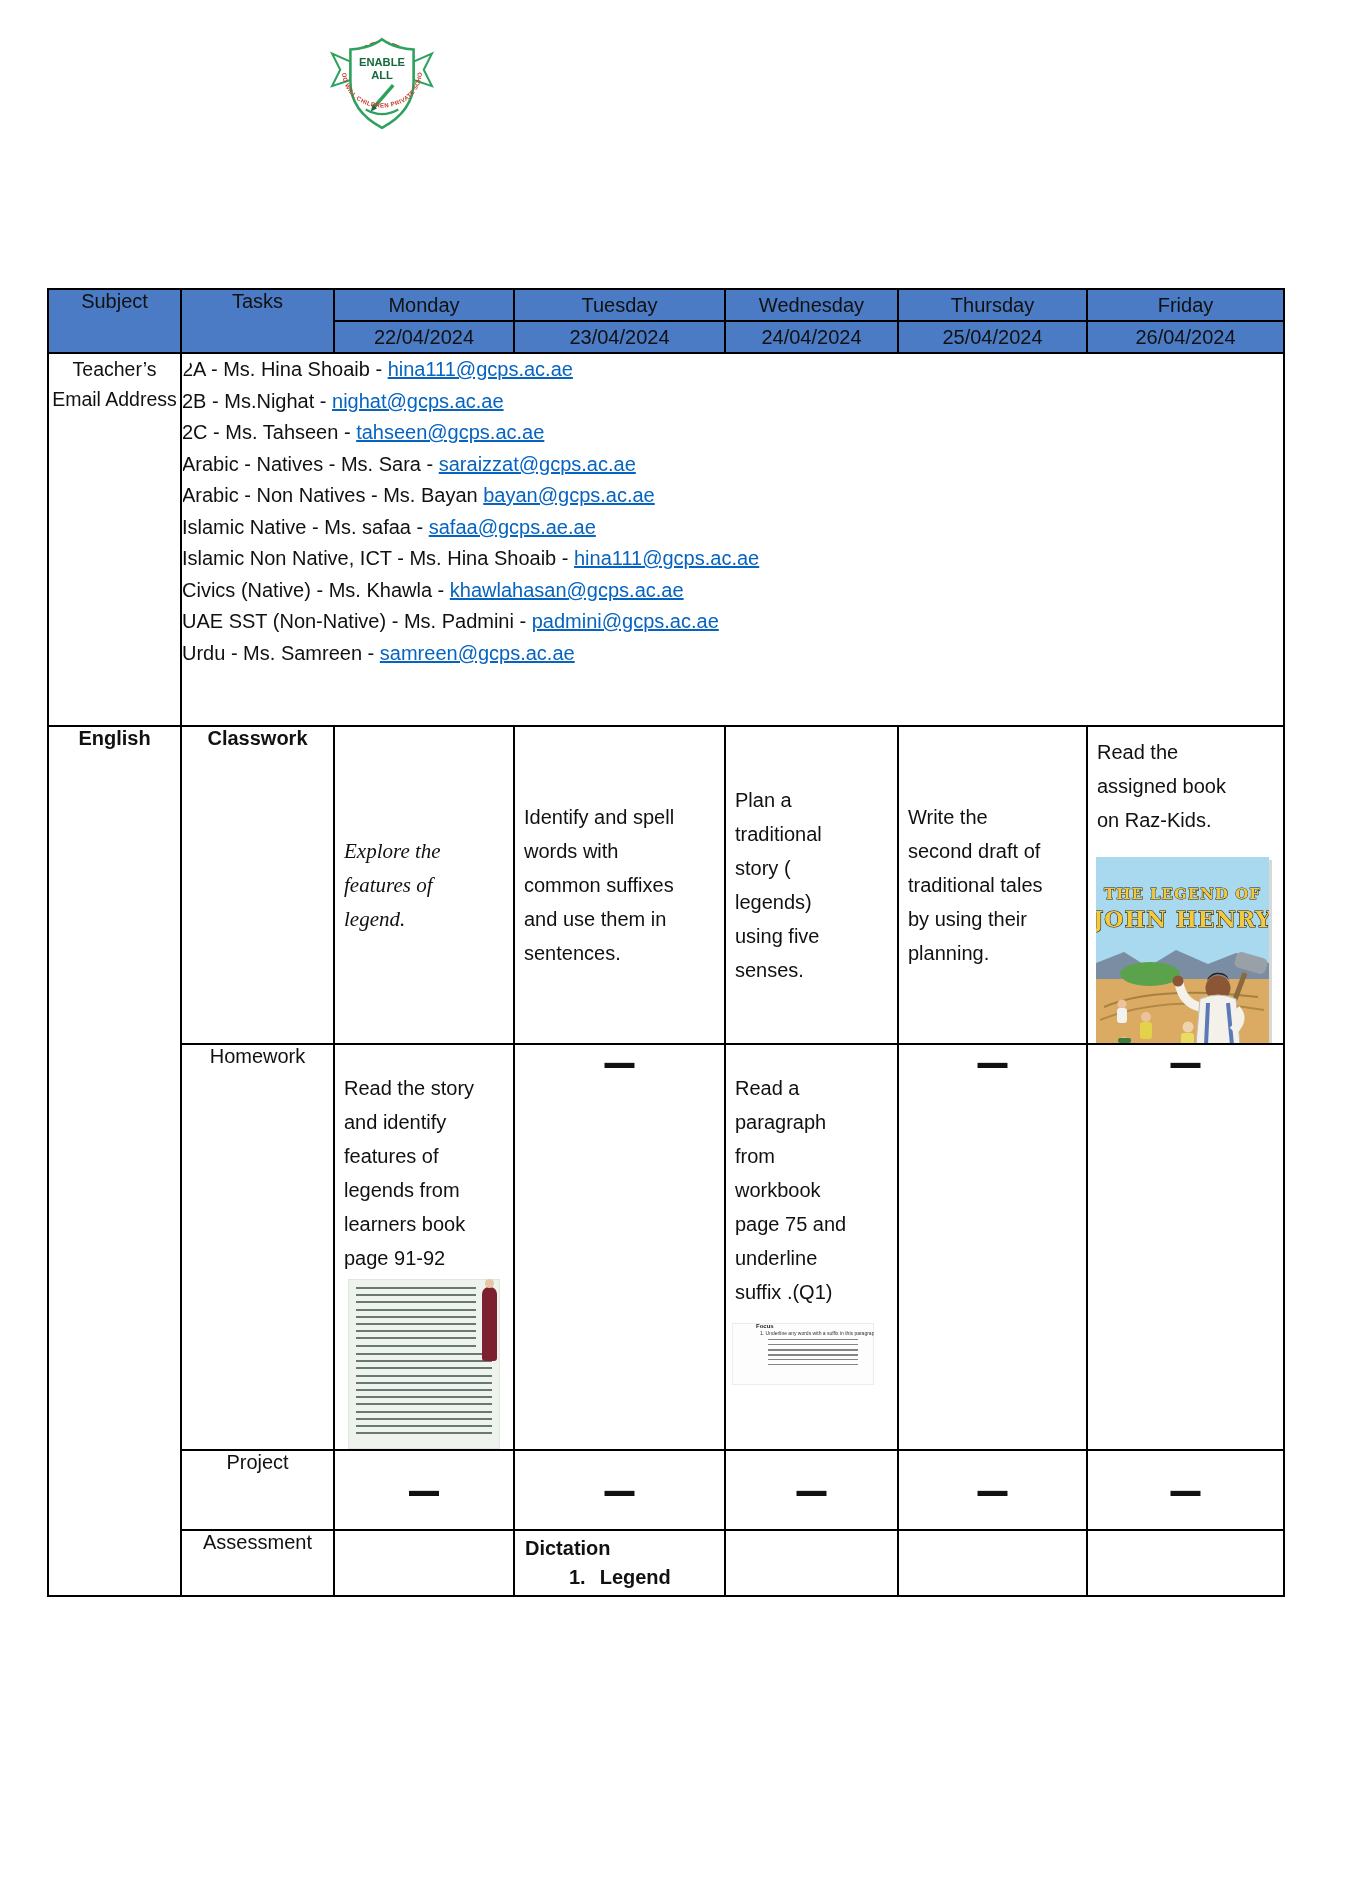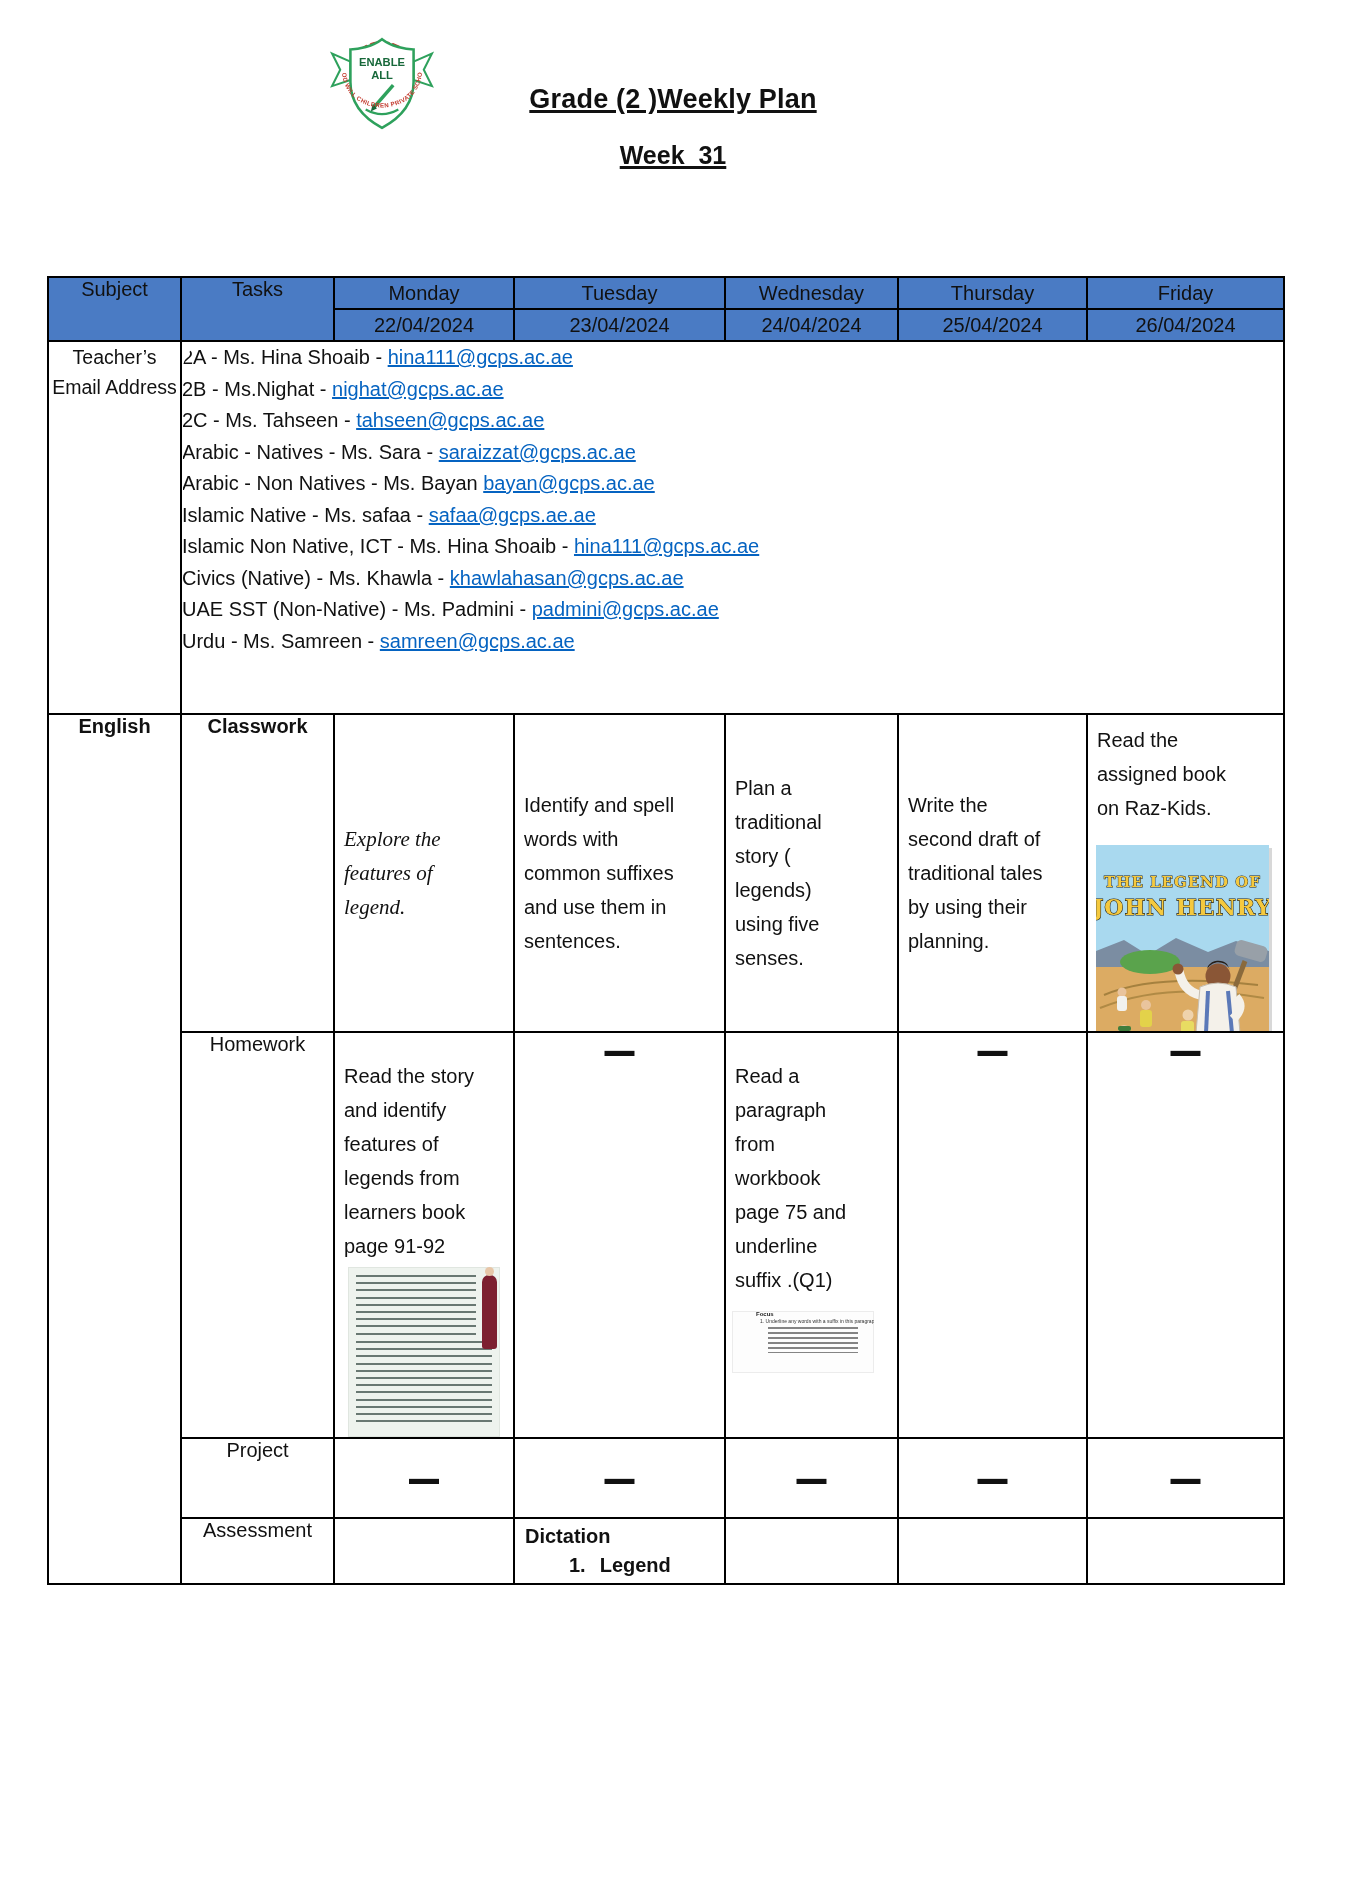--- a/index.html
+++ b/index.html
@@ -16,21 +16,21 @@
     text-decoration-thickness:3px;letter-spacing:.2px;
   }
   .doc-week{
     position:absolute;top:141px;left:0;width:100%;text-align:center;
     font-size:25px;font-weight:bold;text-decoration:underline;
     text-decoration-thickness:3px;white-space:pre;
   }
 
   
   table.plan{
-    position:absolute;left:47px;top:276px;width:1236px;
+    position:absolute;left:47px;top:288px;width:1236px;
     border-collapse:collapse;table-layout:fixed;
   }
   table.plan td{border:2px solid #000;padding:0;vertical-align:top;overflow:hidden;}
   .hdr{background:#4a7bc4;text-align:center;font-size:20px;vertical-align:middle !important;}
   .hdr-span{padding-top:5px;vertical-align:top !important;}
 
   .email-label{
     text-align:center;font-size:19.5px;line-height:30px;padding-top:10px;
   }
   .email-cell{padding:10px 10px 0 12px;font-size:20px;line-height:31.5px;border-radius:28px;}
@@ -130,22 +130,20 @@
     <text x="53" y="55" class="lg-t">ALL</text>
     <line x1="45" y1="83" x2="64" y2="61" stroke="#2ea15c" stroke-width="3.4"></line>
     <polygon points="42,87 48,84 44,79" fill="#17683a"></polygon>
     <path d="M37,85 q16,9 32,0" stroke="#2ea15c" stroke-width="2.2" fill="none"></path>
     <path id="lgArcB" d="M14,50 C18,94 88,94 92,50" fill="none"></path>
     <text class="lg-curve">
       <textPath href="#lgArcB" startOffset="50%" text-anchor="middle">GOOD WILL CHILDREN PRIVATE SCHOOL</textPath>
     </text>
   </svg>
 
-  <div class="doc-title">Grade (2 )Weekly Plan</div>
-  <div class="doc-week">Week  31</div>
 
   <table class="plan">
     <colgroup>
       <col style="width:133px">
         <col style="width:153px">
         <col style="width:180px">
       <col style="width:211px">
         <col style="width:173px">
         <col style="width:189px">
         <col style="width:197px">

